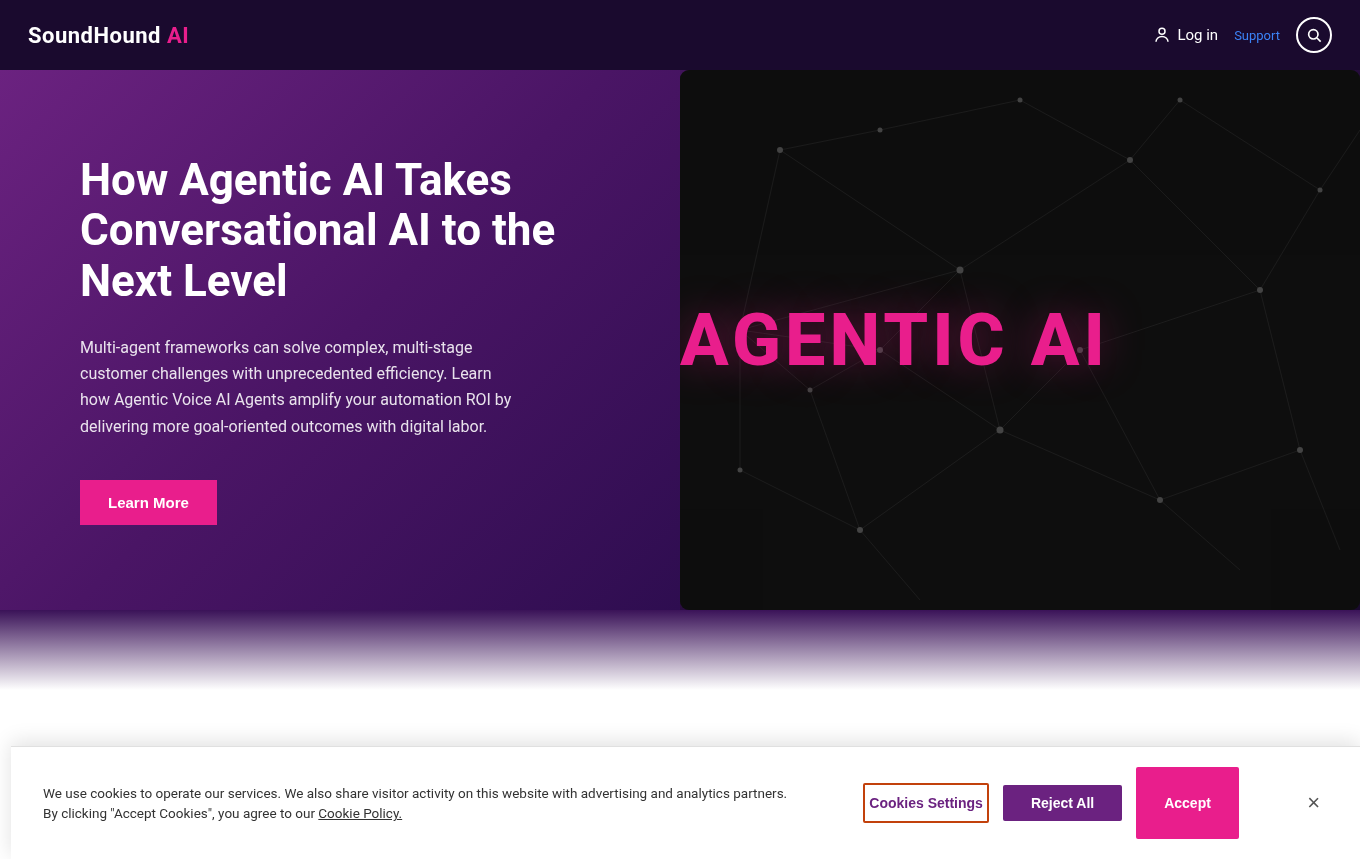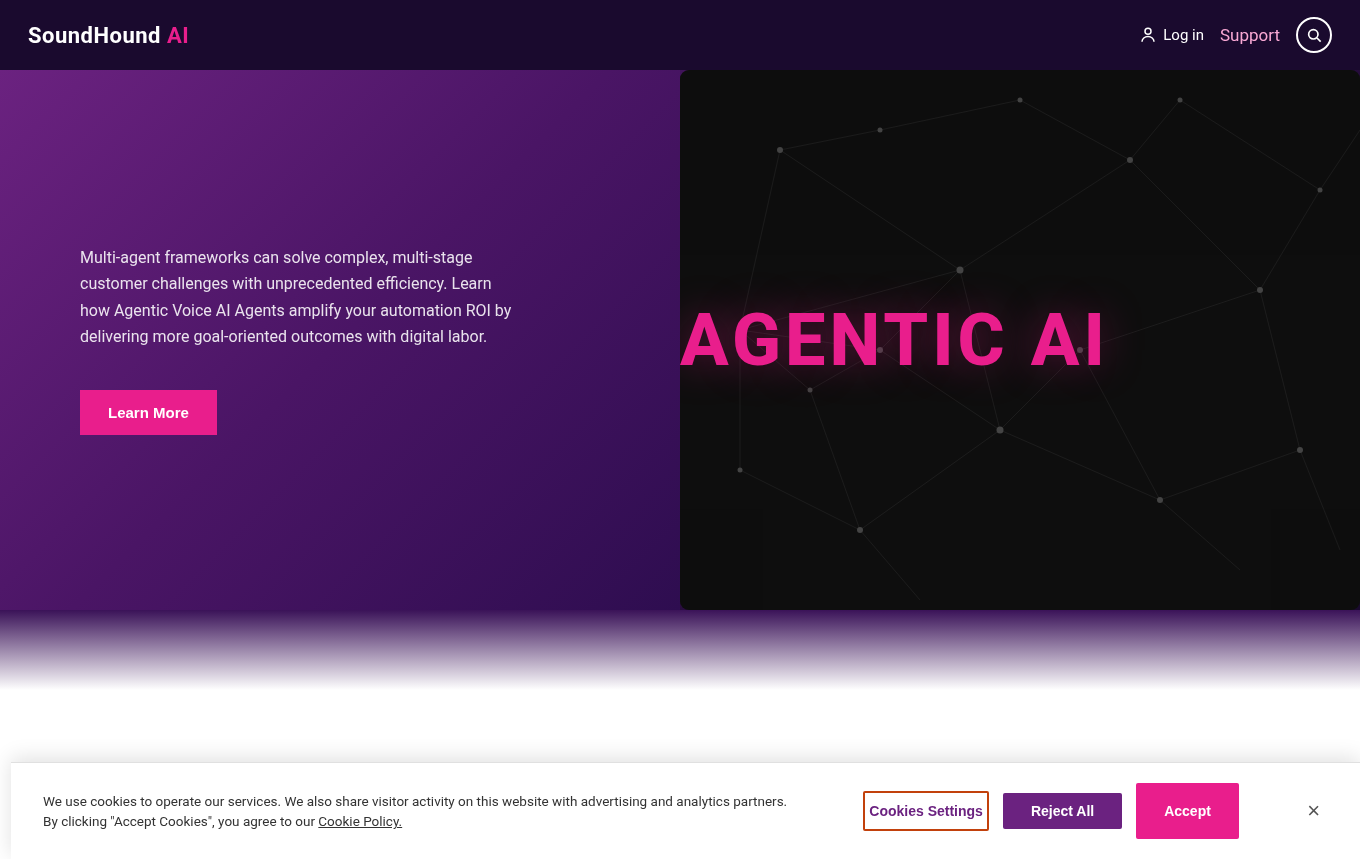--- a/index.html
+++ b/index.html
@@ -16,21 +16,21 @@
     .nav-logo-text { color: #fff; font-size: 22px; font-weight: 700; letter-spacing: 0.5px; }
     .nav-logo-text span { color: #e91e8c; }
     .nav-links { display: flex; align-items: center; gap: 8px; }
     .nav-link {
       color: #fff; font-size: 15px; font-weight: 400; padding: 8px 16px;
       text-decoration: none; cursor: pointer; border: none; background: none;
       white-space: nowrap;
     }
     .nav-right { display: flex; align-items: center; gap: 16px; }
     .nav-login { color: #fff; font-size: 15px; display: flex; align-items: center; gap: 6px; cursor: pointer; }
-    .nav-support { color: #f9a8d4; font-size: 17px; cursor: pointer; }
+    .nav-support { color: #3b82f6; font-size: 13px; cursor: pointer; }
     .nav-search { color: #fff; font-size: 20px; cursor: pointer; width: 36px; height: 36px; display: flex; align-items: center; justify-content: center; border: 2px solid #fff; border-radius: 50%; }
 
     
     .hero {
       margin-top: 70px;
       display: flex;
       min-height: 540px;
       background: linear-gradient(135deg, #5b1e6e 0%, #3d1257 40%, #2a0d40 60%, #1a0a2e 100%);
     }
     .hero-left {
@@ -147,21 +147,21 @@
       padding: 10px 28px;
       cursor: pointer;
       border-radius: 2px;
     }
     .cookie-accept-btn {
       background: #e91e8c;
       border: none;
       color: #fff;
       font-size: 14px;
       font-weight: 600;
-      padding: 20px 28px;
+      padding: 28px 28px;
       cursor: pointer;
       border-radius: 2px;
     }
     .cookie-close-btn {
       background: none;
       border: none;
       cursor: pointer;
       color: #555;
       font-size: 22px;
       line-height: 1;
@@ -197,20 +197,21 @@
       <svg width="16" height="16" viewBox="0 0 24 24" fill="none" stroke="white" stroke-width="2.5">
         <circle cx="11" cy="11" r="7"></circle>
           <line x1="16.5" y1="16.5" x2="22" y2="22"></line>
       </svg>
     </div>
   </div>
 </nav>
 
 <section class="hero">
   <div class="hero-left">
+    <h1 class="hero-title">How Agentic AI Takes Conversational AI to the Next Level</h1>
     <p class="hero-desc">Multi-agent frameworks can solve complex, multi-stage customer challenges with unprecedented efficiency. Learn how Agentic Voice AI Agents amplify your automation ROI by delivering more goal-oriented outcomes with digital labor.</p>
     <button class="hero-btn">Learn More</button>
   </div>
   <div class="hero-right">
 
     <svg class="network-bg" viewBox="0 0 680 540" preserveAspectRatio="xMidYMid slice" xmlns="http://www.w3.org/2000/svg">
       <rect width="680" height="540" fill="#0d0d0d"></rect>
 
       <g stroke="#444" stroke-width="0.6" opacity="0.7">
         <line x1="100" y1="80" x2="280" y2="200"></line>

